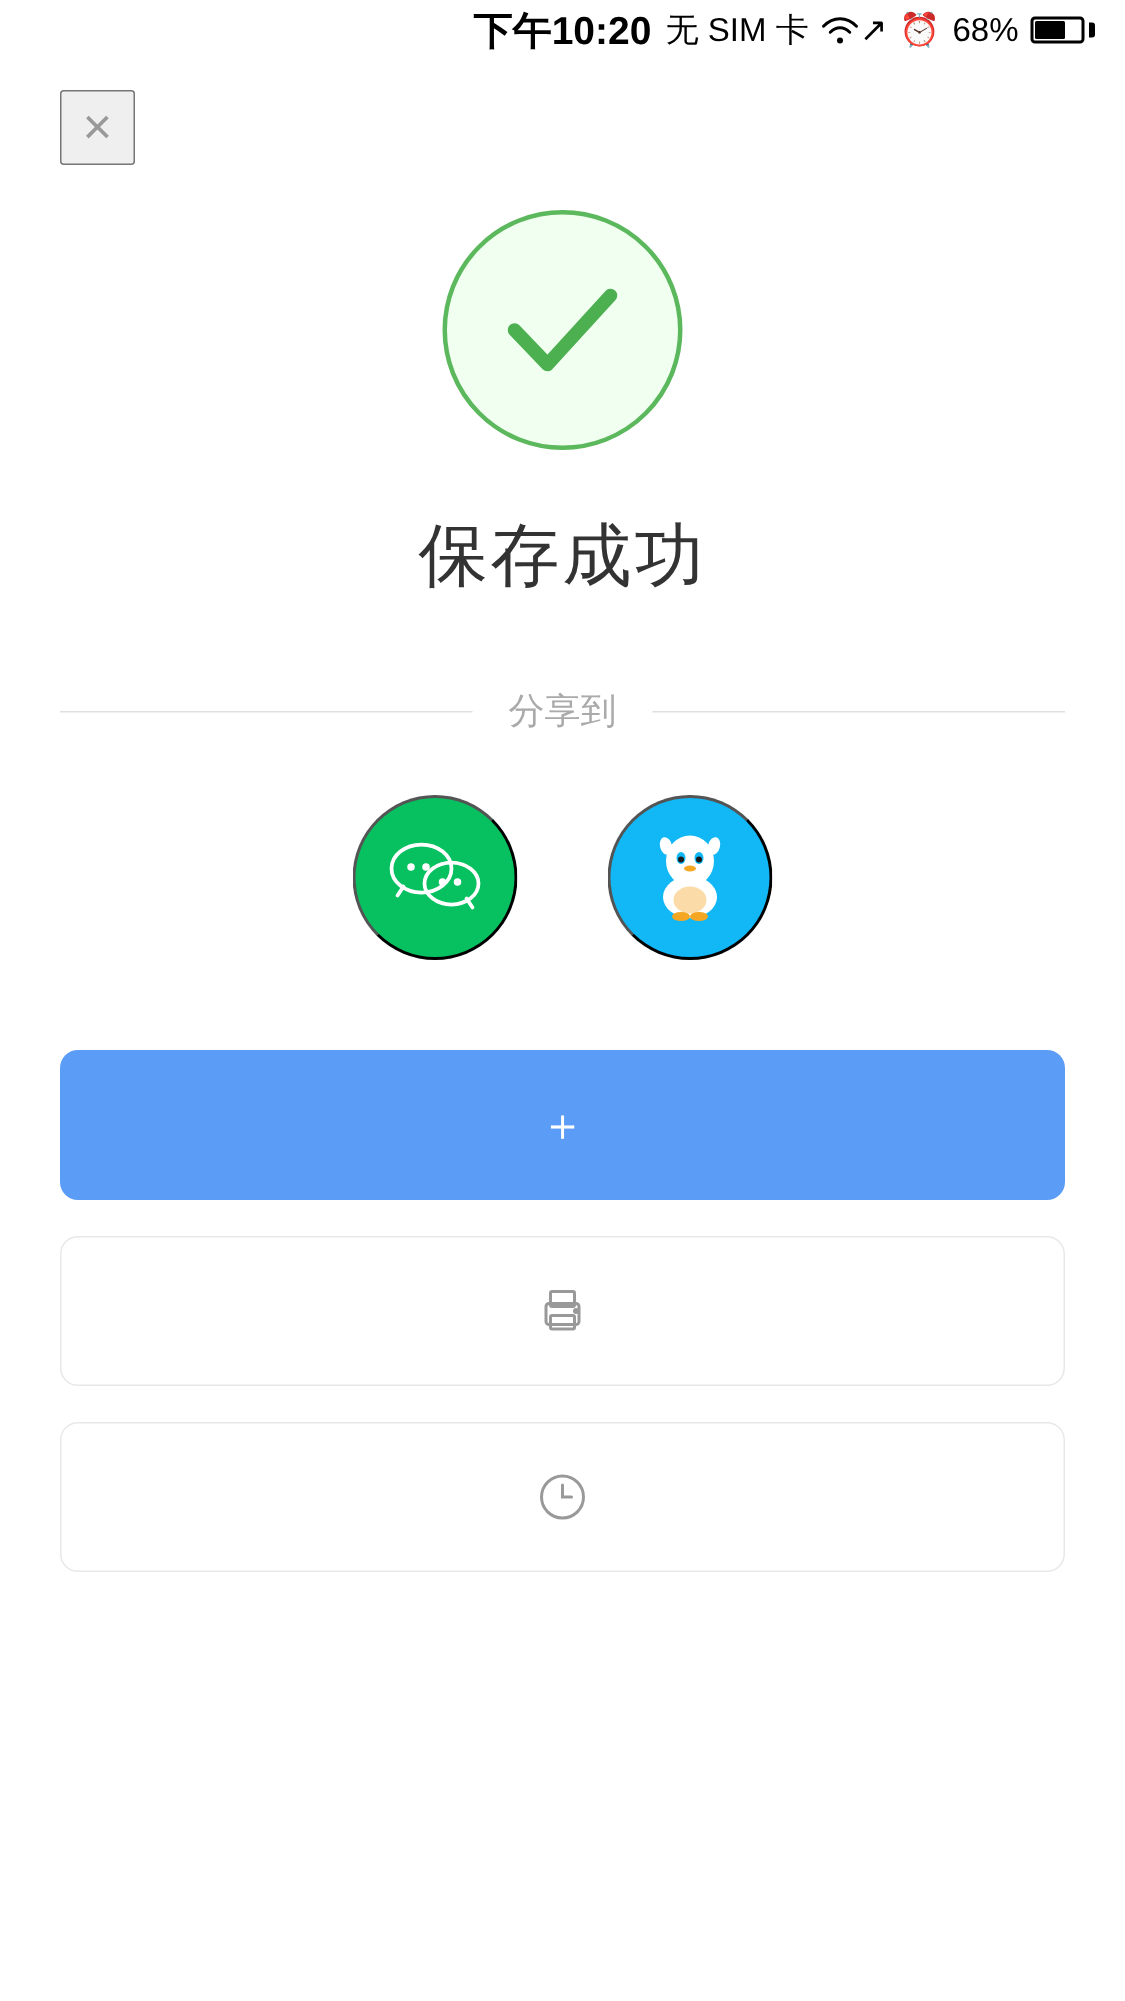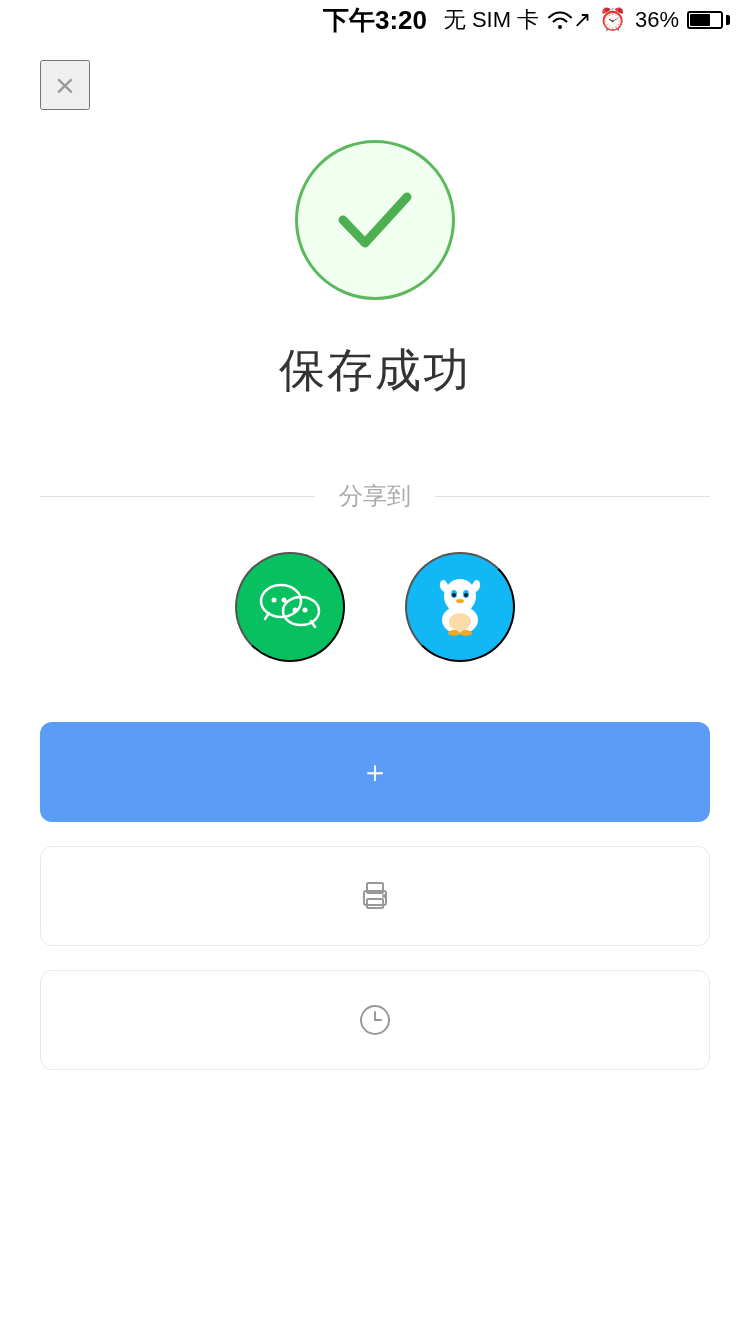--- a/index.html
+++ b/index.html
@@ -109,21 +109,21 @@
       align-items: center;
       justify-content: center;
       margin-bottom: 40px;
     }
 
     
     .success-title {
       font-size: 46px;
       font-weight: 500;
       color: #333;
-      margin-bottom: 78px;
+      margin-bottom: 56px;
       letter-spacing: 2px;
     }
 
     
     .share-divider {
       width: 100%;
       display: flex;
       align-items: center;
       gap: 24px;
       margin-bottom: 40px;
@@ -210,25 +210,25 @@
 <div class="status-bar">
   <div class="status-left">
     <span>无 SIM 卡</span>
 
     <svg width="26" height="20" viewBox="0 0 26 20" fill="none" xmlns="http://www.w3.org/2000/svg">
       <path d="M13 15a2 2 0 1 1 0 4 2 2 0 0 1 0-4z" fill="#000"></path>
       <path d="M6.5 11.5C8.3 9.7 10.5 8.5 13 8.5s4.7 1.2 6.5 3" stroke="#000" stroke-width="2" fill="none" stroke-linecap="round"></path>
       <path d="M2 7.5C5.1 4.3 8.8 2.5 13 2.5s7.9 1.8 11 5" stroke="#000" stroke-width="2" fill="none" stroke-linecap="round"></path>
     </svg>
   </div>
-  <div class="status-center">下午3:20</div>
+  <div class="status-center">下午10:20</div>
   <div class="status-right">
     <span>↗</span>
     <span>⏰</span>
-    <span>36%</span>
+    <span>68%</span>
     <div class="battery-icon">
       <div class="battery-body">
         <div class="battery-fill"></div>
       </div>
       <div class="battery-tip"></div>
     </div>
   </div>
 </div>
 
 <div class="main-content">

